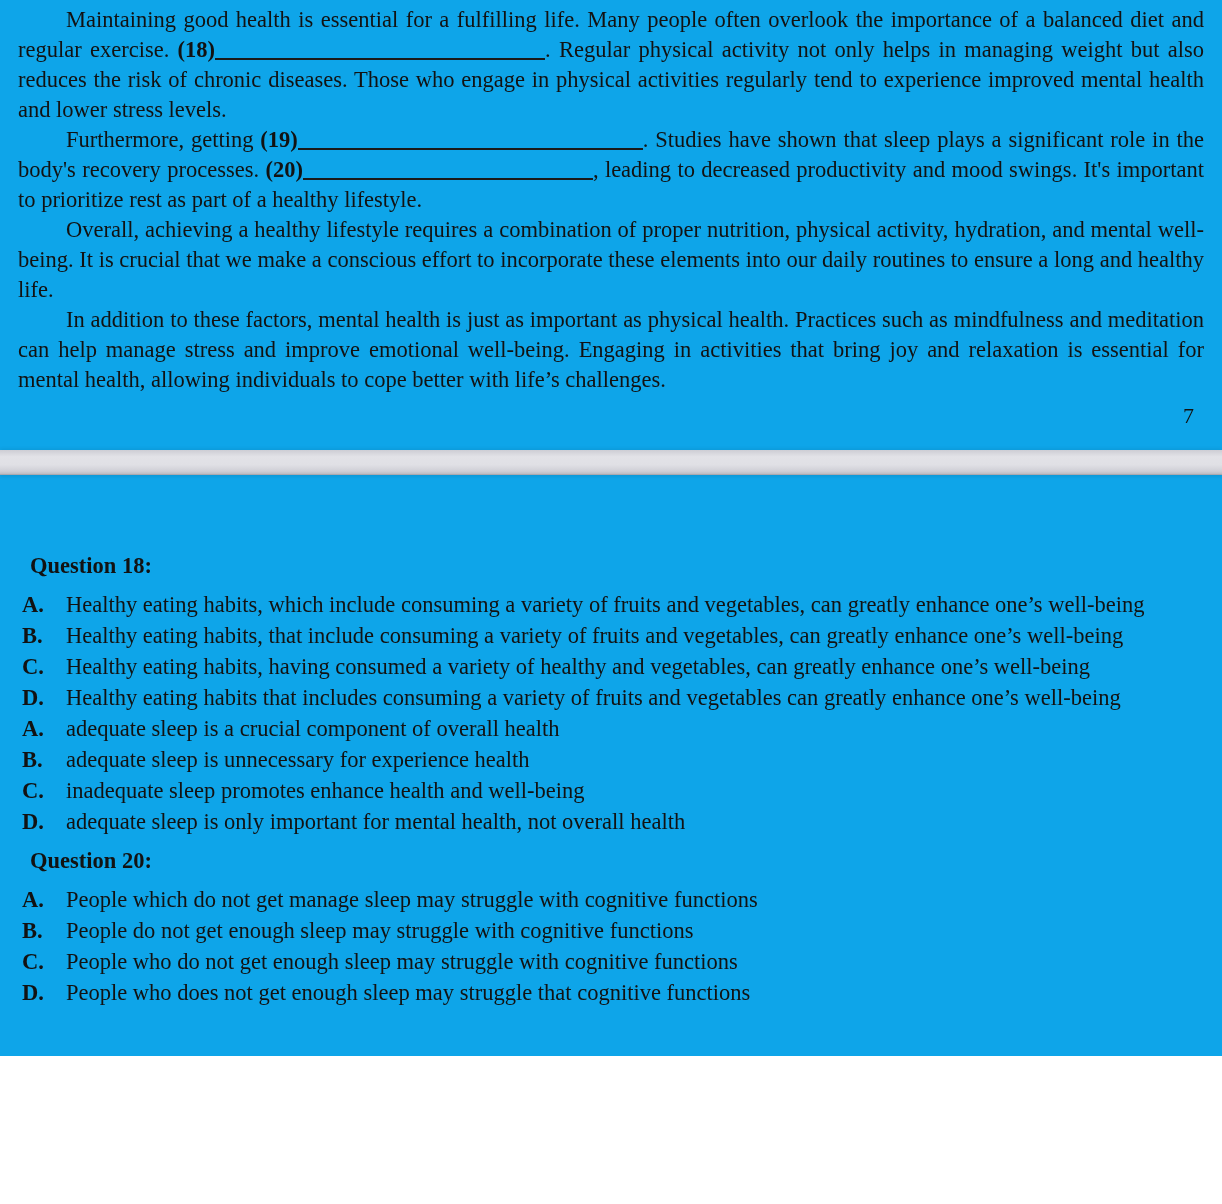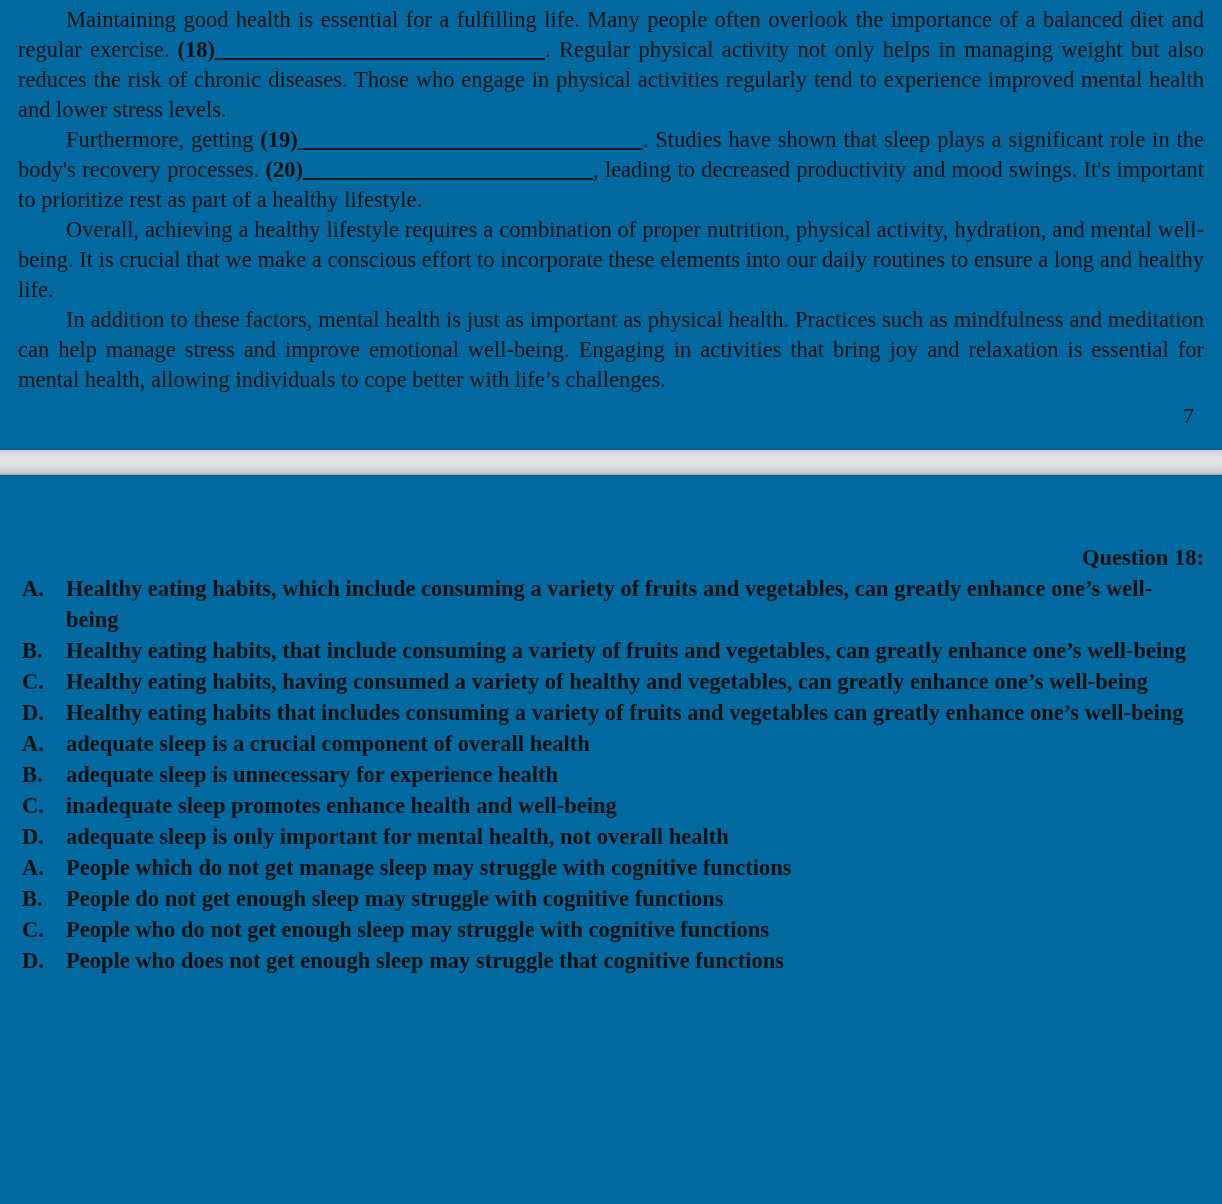--- a/index.html
+++ b/index.html
@@ -9,22 +9,22 @@
   }
   body {
     width: 1222px;
     height: 1204px;
     overflow: hidden;
     font-family: "Liberation Serif", serif;
     color: #121212;
   }
   .viewer {
     width: 1222px;
-    height: 1204px;
-    background: #0369a1;
+    height: 1056px;
+    background: #0ea5e9;
   }
   
   .passage {
     padding: 5px 18px 0 18px;
     font-size: 22.5px;
     line-height: 30px;
     text-align: justify;
   }
   .passage p {
     margin: 0;
@@ -56,35 +56,33 @@
   }
   
   .questions {
     padding: 67px 18px 0 22px;
     font-size: 22.5px;
     line-height: 31px;
     text-align: left;
   }
   .q-label {
     font-weight: bold;
-    margin: 0;
-    text-align: right;
+    margin: 8px;
   }
   .option {
     display: flex;
     align-items: flex-start;
   }
   .option .letter {
     font-weight: bold;
     width: 44px;
     flex: 0 0 44px;
   }
   .option .text {
     flex: 1 1 auto;
-    font-weight: bold;
   }
 </style>
 </head>
 <body>
 
 <div class="viewer">
 
   <section>
     <div class="passage">
         <p>Maintaining good health is essential for a fulfilling life. Many people often overlook the importance of a balanced diet and regular exercise. <b>(18)</b><span class="blank" style="width: 330px;"></span>. Regular physical activity not only helps in managing weight but also reduces the risk of chronic diseases. Those who engage in physical activities regularly tend to experience improved mental health and lower stress levels.</p>
@@ -124,20 +122,21 @@
         <span class="text">adequate sleep is unnecessary for experience health</span>
       </div>
       <div class="option">
         <span class="letter">C.</span>
         <span class="text">inadequate sleep promotes enhance health and well-being</span>
       </div>
       <div class="option">
         <span class="letter">D.</span>
         <span class="text">adequate sleep is only important for mental health, not overall health</span>
       </div>
+      <p class="q-label">Question 20:</p>
       <div class="option">
         <span class="letter">A.</span>
         <span class="text">People which do not get manage sleep may struggle with cognitive functions</span>
       </div>
       <div class="option">
         <span class="letter">B.</span>
         <span class="text">People do not get enough sleep may struggle with cognitive functions</span>
       </div>
       <div class="option">
         <span class="letter">C.</span>

